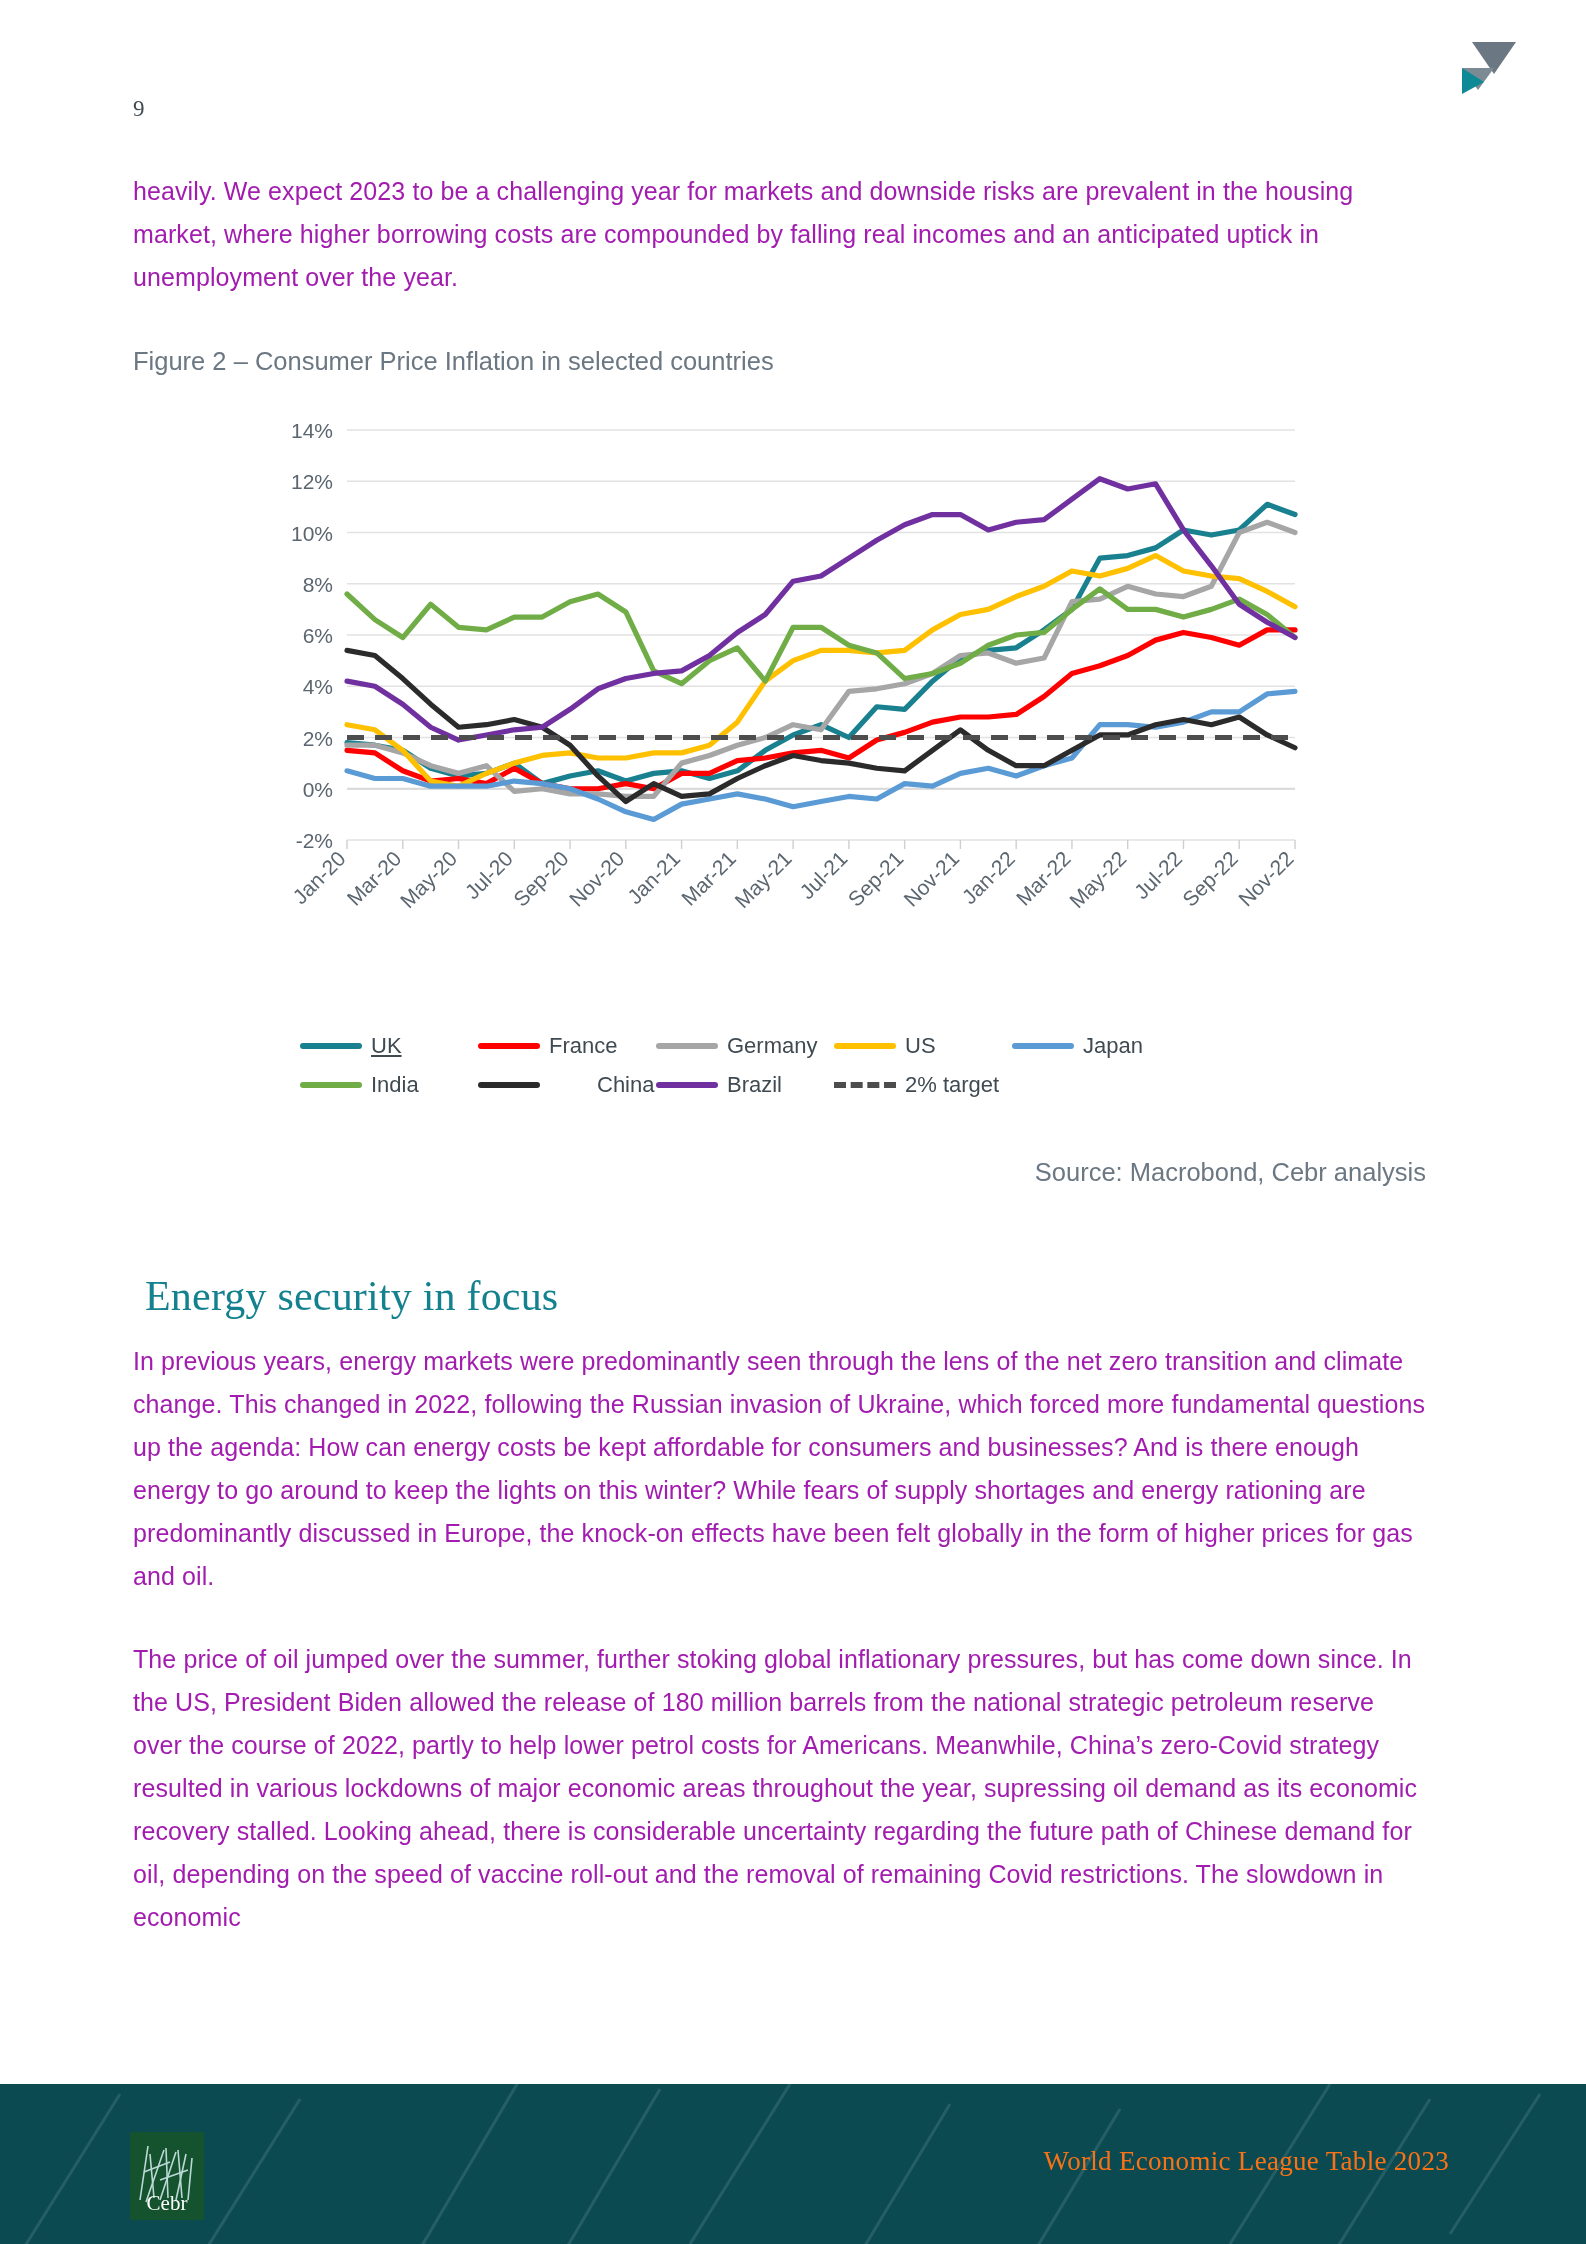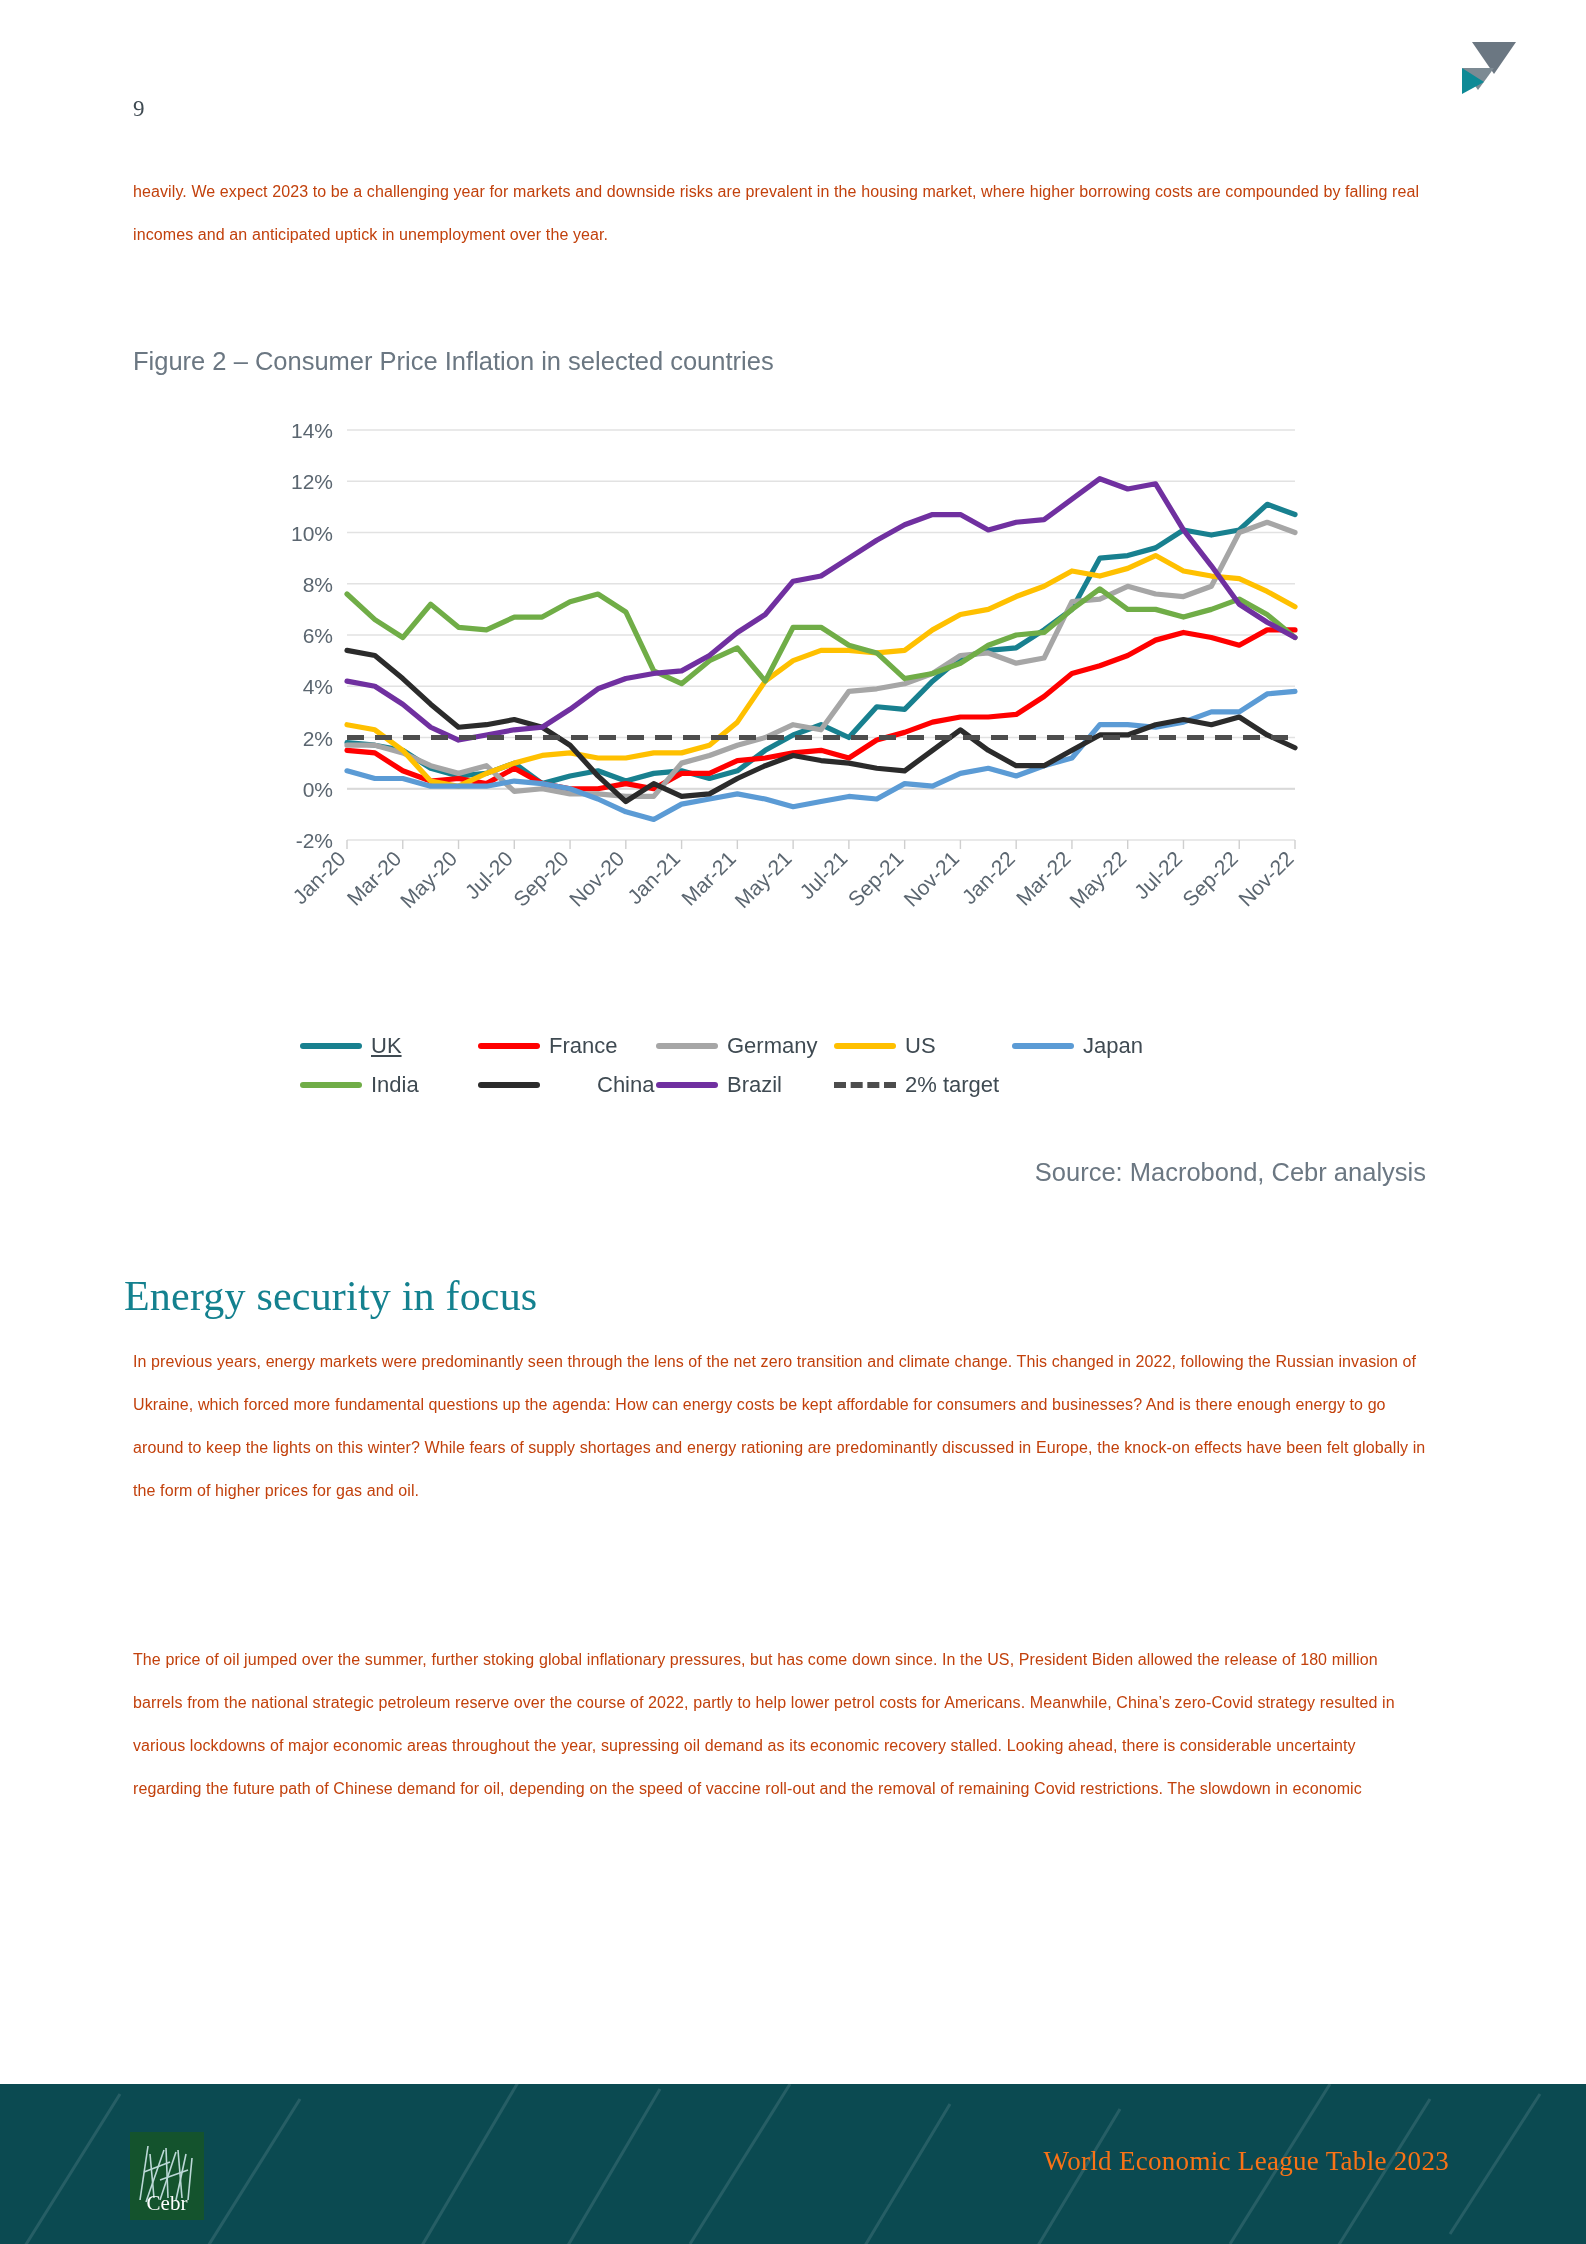--- a/index.html
+++ b/index.html
@@ -16,21 +16,21 @@
   
   .page-number{
     position:absolute;left:133px;top:96px;
     font-family:"Liberation Serif",serif;
     font-size:23px;color:#3f4a52;
   }
 
   
   .body-col{position:absolute;left:133px;width:1293px;}
   .para{
-    font-size:16px;line-height:43px;color:#c2410c;
+    font-size:25px;line-height:43px;color:#a21caf;
     font-family:"Liberation Sans",sans-serif;
     letter-spacing:.1px;
   }
   .fig-caption{
     font-size:25.5px;line-height:40px;color:#6b7782;
   }
   .source-line{
     font-size:25.5px;color:#6b7782;text-align:right;
   }
   .section-head{
@@ -204,21 +204,21 @@
       </div>
       <div class="legend-cell legend-item" style="width:178px;">
         <span class="swatch dashed" style="border-top-color: rgb(77, 77, 77);"></span>
         <span>2% target</span>
       </div>
     </div>
   </div>
 
   <div class="source-line" style="position:absolute;left:133px;top:1158px;width:1293px;">Source: Macrobond, Cebr analysis</div>
 
-  <div class="section-head" style="position:absolute;left:124px;top:1272px;">Energy security in focus</div>
+  <div class="section-head" style="position:absolute;left:145px;top:1272px;">Energy security in focus</div>
 
   <div class="para" style="position:absolute;left:133px;top:1340px;width:1293px;">In previous years, energy markets were predominantly seen through the lens of the net zero transition and climate change. This changed in 2022, following the Russian invasion of Ukraine, which forced more fundamental questions up the agenda: How can energy costs be kept affordable for consumers and businesses? And is there enough energy to go around to keep the lights on this winter? While fears of supply shortages and energy rationing are predominantly discussed in Europe, the knock-on effects have been felt globally in the form of higher prices for gas and oil.</div>
 
   <div class="para" style="position:absolute;left:133px;top:1638px;width:1293px;">The price of oil jumped over the summer, further stoking global inflationary pressures, but has come down since. In the US, President Biden allowed the release of 180 million barrels from the national strategic petroleum reserve over the course of 2022, partly to help lower petrol costs for Americans. Meanwhile, China’s zero-Covid strategy resulted in various lockdowns of major economic areas throughout the year, supressing oil demand as its economic recovery stalled. Looking ahead, there is considerable uncertainty regarding the future path of Chinese demand for oil, depending on the speed of vaccine roll-out and the removal of remaining Covid restrictions. The slowdown in economic</div>
 
   <div class="footer">
     <svg width="1586" height="160" style="position:absolute;left:0;top:0;">
       <g stroke="#3d7077" stroke-width="3" opacity="0.55">
         <line x1="20" y1="170" x2="120" y2="10"></line>
         <line x1="200" y1="175" x2="300" y2="15"></line>

